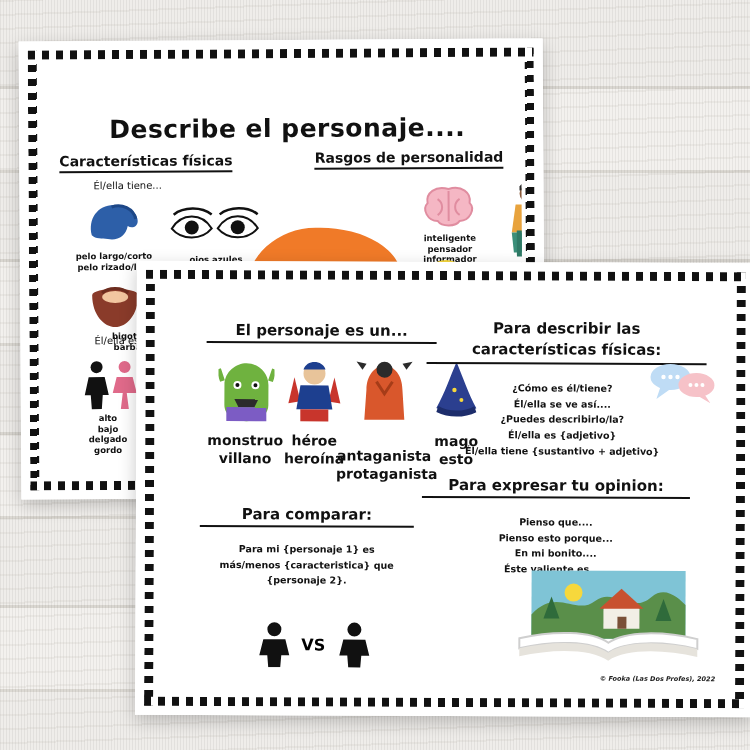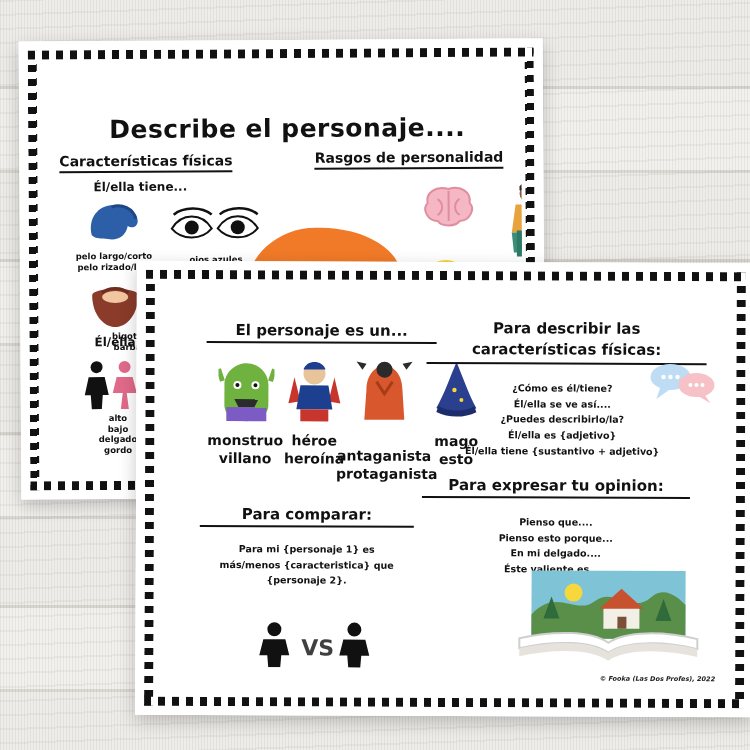--- a/index.html
+++ b/index.html
@@ -60,41 +60,41 @@
   }
   .p1-title .brush{
     position:absolute;left:-6px;top:6px;width:412px;height:20px;
     background:#b2403a;border-radius:40% 60% 55% 45%/60% 50% 60% 40%;
     z-index:-1;opacity:.92;
   }
   .col-head{
     position:absolute;font-weight:bold;font-size:14px;color:#111;
     border-bottom:2px solid #111;padding-bottom:2px;
   }
-  .sub-it{position:absolute;font-weight:bold;font-size:12px;color:#111;text-align:right;}
+  .sub-it{position:absolute;font-weight:normal;font-size:10px;color:#111;text-align:right;}
   .cap{position:absolute;font-weight:bold;font-size:8.5px;line-height:1.25;color:#111;text-align:center;}
   .blob{
     position:absolute;background:#f07a28;
     border-radius:46% 54% 40% 60%/55% 45% 58% 42%;
     display:flex;flex-direction:column;align-items:center;justify-content:center;
     text-align:center;color:#111;
   }
   .blob .b1{font-weight:bold;font-size:13.5px;}
   .blob .b2{font-weight:bold;font-size:8.5px;margin-top:7px;line-height:1.35;}
 
   
   #poster2{left:136px;top:262px;width:600px;height:436px;transform:rotate(0.25deg);}
   .p2-h{
     position:absolute;font-weight:bold;font-size:15px;color:#111;text-align:center;
     border-bottom:2px solid #111;padding-bottom:2px;
   }
   .p2-txt{position:absolute;font-weight:bold;font-size:9.5px;line-height:1.65;color:#111;text-align:center;}
   .p2-cap{position:absolute;font-weight:bold;font-size:14px;line-height:1.3;color:#111;text-align:center;}
   .credit{position:absolute;right:16px;bottom:12px;font-size:6.5px;font-weight:bold;color:#222;font-style:italic;}
-  .vs{position:absolute;font-weight:bold;font-size:22px;color:#404040;}
+  .vs{position:absolute;font-weight:bold;font-size:16px;color:#000000;}
 </style>
 </head>
 <body>
 
 <div id="wood"></div>
 
 <div class="poster" id="poster1">
   <div class="frame">
     <div class="inner">
 
@@ -135,38 +135,41 @@
       </svg>
       <div class="cap" style="left:50px;top:268px;width:70px;white-space:pre-line;">bigote
 barba</div>
 
       <svg style="position:absolute;left:40px;top:296px;" width="56" height="52" viewBox="0 0 56 52">
         <circle cx="14" cy="8" r="6" fill="#111"></circle>
         <path d="M6 18 H22 L26 36 H20 L19 50 H9 L8 36 H2 Z" fill="#111"></path>
         <circle cx="42" cy="8" r="6" fill="#e06a8a"></circle>
         <path d="M34 18 H50 L54 34 H44 L46 50 H38 L40 34 H30 Z" fill="#e06a8a"></path>
       </svg>
-      <div class="cap" style="left:40px;top:350px;width:70px;white-space:pre-line;">alto
+      <div class="cap" style="left:30px;top:350px;width:70px;white-space:pre-line;">alto
 bajo
 delgado
 gordo</div>
 
       <svg style="position:absolute;left:110px;top:298px;" width="52" height="50" viewBox="0 0 52 50">
         <ellipse cx="26" cy="26" rx="20" ry="22" fill="#f6c8c8" stroke="#d98b8b" stroke-width="2"></ellipse>
         <path d="M10 16 C18 26 18 36 12 44" stroke="#d98b8b" stroke-width="2" fill="none"></path>
         <path d="M42 16 C34 26 34 36 40 44" stroke="#d98b8b" stroke-width="2" fill="none"></path>
       </svg>
       <div class="cap" style="left:100px;top:350px;width:74px;white-space:pre-line;">bonito
 bello
 hermoso</div>
 
       <svg style="position:absolute;left:380px;top:124px;" width="54" height="44" viewBox="0 0 54 44">
         <path d="M27 4 C14 0 4 8 6 18 C0 24 6 36 16 36 C20 42 34 42 38 36 C48 36 54 24 48 18 C50 8 40 0 27 4Z" fill="#f5b7c4" stroke="#e08da0" stroke-width="2"></path>
         <path d="M27 6 V36 M16 14 C22 18 22 26 16 30 M38 14 C32 18 32 26 38 30" stroke="#e08da0" stroke-width="2" fill="none"></path>
       </svg>
+      <div class="cap" style="left:360px;top:172px;width:96px;white-space:pre-line;">inteligente
+pensador
+informador</div>
 
       <svg style="position:absolute;left:462px;top:122px;" width="50" height="76" viewBox="0 0 50 76">
         <circle cx="25" cy="11" r="9" fill="#8a5a3b"></circle>
         <path d="M16 4 C20 -2 32 -2 34 6 L16 8Z" fill="#2b2b2b"></path>
         <path d="M12 22 H38 L42 50 H8 Z" fill="#e8a33d"></path>
         <path d="M8 50 H42 L40 70 H10 Z" fill="#3b8f7a"></path>
         <rect x="13" y="48" width="9" height="26" fill="#2f7a66"></rect>
       </svg>
       <div class="cap" style="left:452px;top:200px;width:70px;white-space:pre-line;">valiente
 bravo</div>
@@ -276,21 +279,21 @@
             <circle cx="42" cy="24" r="2"></circle>
             <circle cx="48" cy="24" r="2"></circle>
             <circle cx="54" cy="24" r="2"></circle>
           </g>
       </svg>
 
       <div class="p2-h" style="right:42px;top:192px;width:268px;">Para expresar tu opinion:</div>
       <div class="p2-txt" style="right:42px;top:230px;width:268px;">
         <div>Pienso que....</div>
         <div>Pienso esto porque...</div>
-        <div>En mi delgado....</div>
+        <div>En mi bonito....</div>
         <div>Éste valiente es.....</div>
       </div>
 
       <div class="p2-h" style="left:42px;top:222px;width:214px;">Para comparar:</div>
       <div class="p2-txt" style="left:42px;top:258px;width:214px;">
         <div>Para mi {personaje 1} es</div>
         <div>más/menos {caracteristica} que</div>
         <div>{personaje 2}.</div>
         <div style="height:12px;"></div>
       </div>

